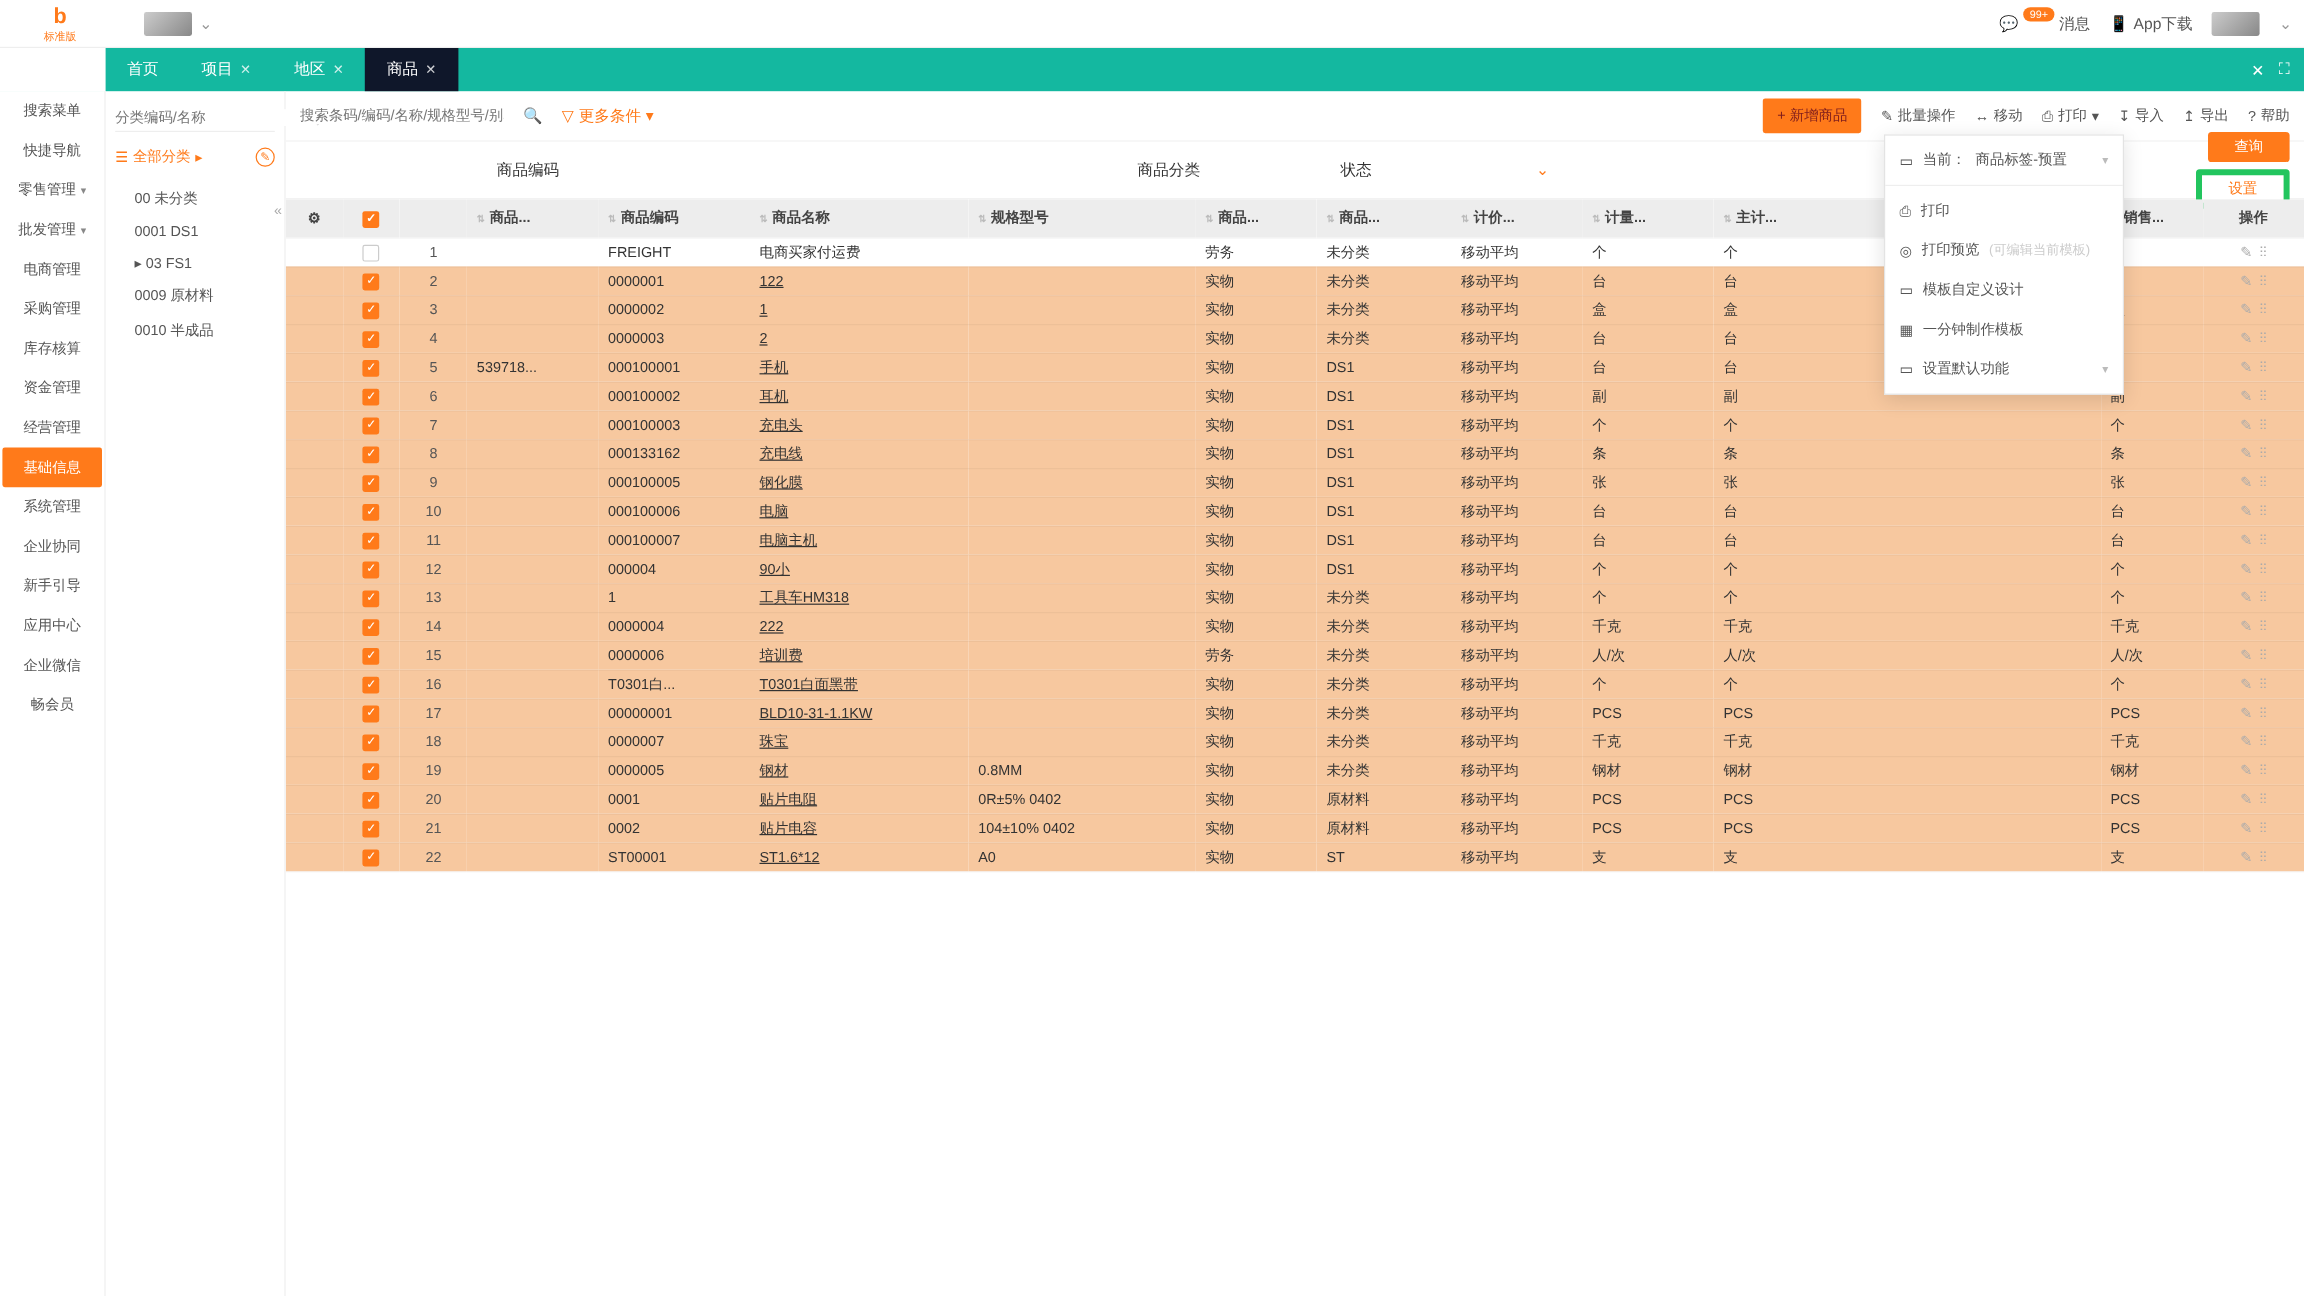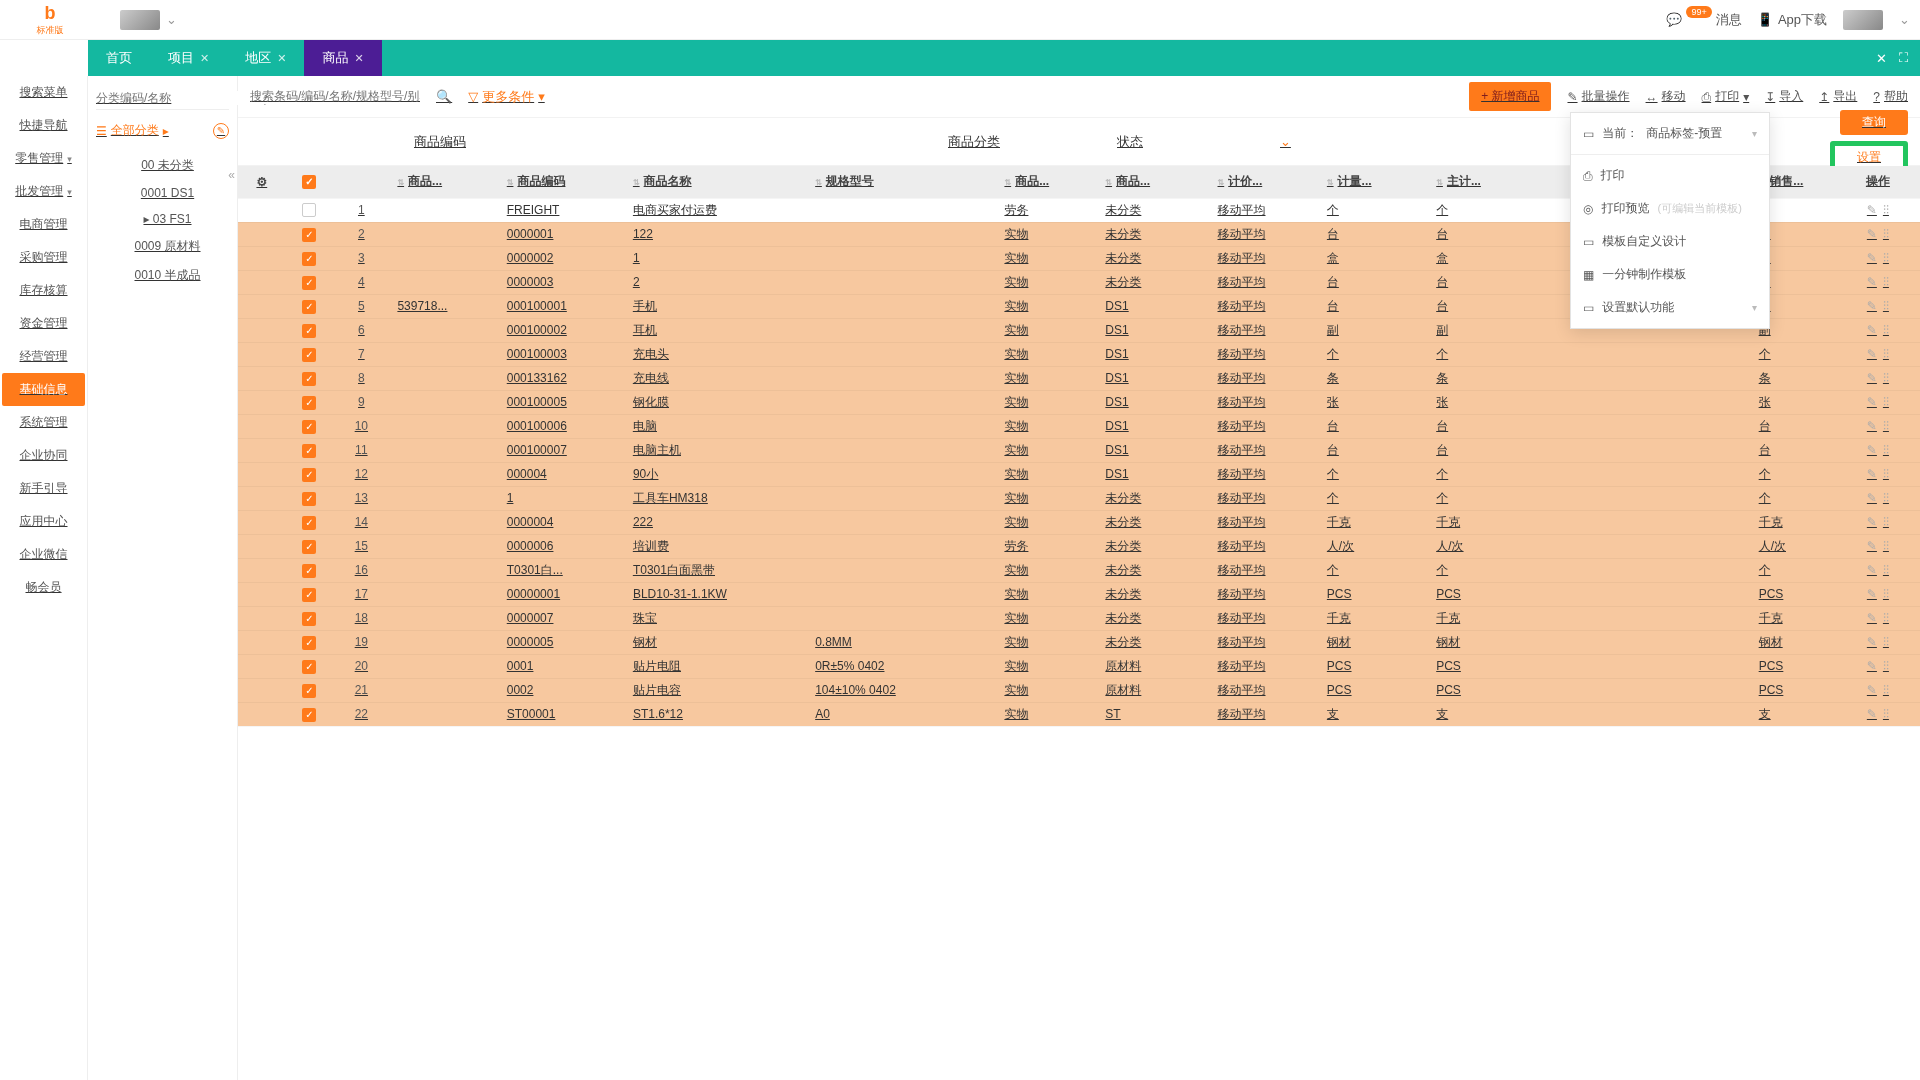--- a/index.html
+++ b/index.html
@@ -12,42 +12,42 @@
 .top-header .selector { margin-left:30px; color:#999; font-size:13px; display:flex; align-items:center; gap:6px;}
 .top-header .right { margin-left:auto; display:flex; align-items:center; gap:16px; }
 .badge { background:#ff7a1a; color:#fff; font-size:9px; padding:1px 5px; border-radius:8px; position:relative; top:-8px; }
 .msg, .appdown { display:flex; align-items:center; gap:4px; color:#555; }
 .avatar-block { width:40px; height:20px; background:linear-gradient(135deg,#ccc,#888); border-radius:2px; }
 
 
 .tab-strip { height: 36px; background:#14b8a0; display:flex; align-items:stretch; color:#fff; }
 .sidebar-spacer { width:88px; background:#fff; }
 .tab-item { padding:0 18px; display:flex; align-items:center; gap:6px; font-size:13px; cursor:pointer; }
-.tab-item.active { background:#4c1d95; }
+.tab-item.active { background:#0f172a; }
 .tab-close { font-size:11px; opacity:0.8; }
 .tab-strip .right-icons { margin-left:auto; display:flex; align-items:center; gap:12px; padding-right:12px; }
 
 
-.layout { display:flex; height:calc(100vh - 76px);text-decoration:underline; }
+.layout { display:flex; height:calc(100vh - 76px); }
 .sidebar { width:88px; background:#fff; border-right:1px solid #eee; }
 .sidebar-item { height:33px; display:flex; align-items:center; justify-content:center; font-size:12px; color:#555; cursor:pointer; }
 .sidebar-item.active { background:#ff7a1a; color:#fff; border-radius:2px; margin:0 2px; }
 .sidebar-item.has-arrow::after { content:"▾"; margin-left:4px; font-size:9px; color:#888; }
 
 .content { flex:1; display:flex; }
 
 
 .tree-panel { width:150px; border-right:1px solid #eee; padding:10px 8px; position:relative; }
 .tree-search { display:flex; align-items:center; border-bottom:1px solid #eee; padding:4px 0; }
 .tree-search input { border:none; outline:none; flex:1; font-size:12px; color:#999; }
 .tree-search .search-ic { color:#ff7a1a; }
 .tree-header { display:flex; align-items:center; margin:12px 0; color:#ff7a1a; font-size:12px; gap:4px;}
 .tree-header .edit-ic { margin-left:auto; color:#ff7a1a; border:1px solid #ff7a1a; width:16px; height:16px; display:flex; align-items:center; justify-content:center; border-radius:50%; font-size:10px;}
 .tree-node { font-size:12px; color:#555; padding:6px 6px 6px 16px; cursor:pointer; }
-.tree-node.indent { padding-left:16px;text-align:center; }
+.tree-node.indent { padding-left:16px; }
 .collapse-handle { position:absolute; right:2px; top:92px; font-size:12px; color:#aaa; }
 
 
 .main { flex:1; display:flex; flex-direction:column; overflow:hidden; }
 .main-toolbar { height:42px; display:flex; align-items:center; padding:0 12px; gap:16px; border-bottom:1px solid #f2f2f2; }
 .main-toolbar input.search { border:none; outline:none; border-bottom:1px solid transparent; color:#bbb; font-size:12px; width:170px; }
 .main-toolbar .orange-ic { color:#ff7a1a; }
 .more-cond { color:#ff7a1a; display:flex; align-items:center; gap:4px;}
 .main-toolbar .spacer { flex:1; }
 .btn-primary { background:#ff7a1a; color:#7f1d1d; border:none; padding:6px 12px; border-radius:2px; font-size:12px; cursor:pointer; }

